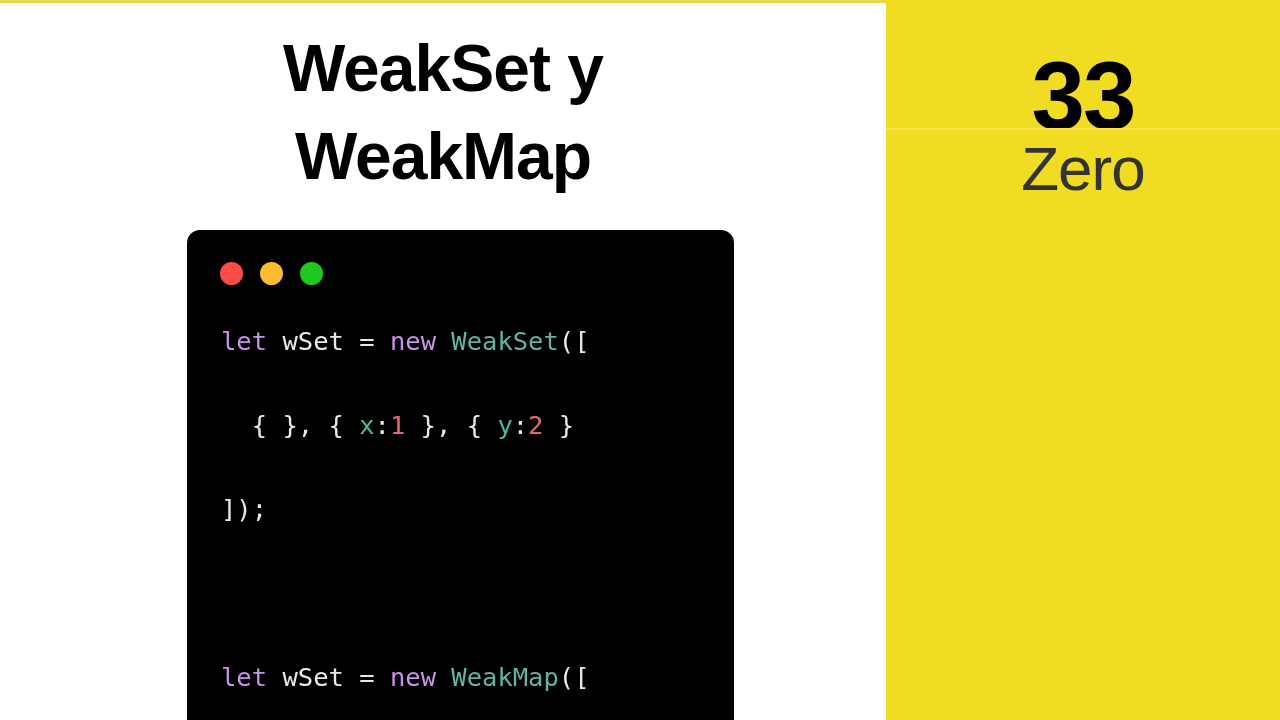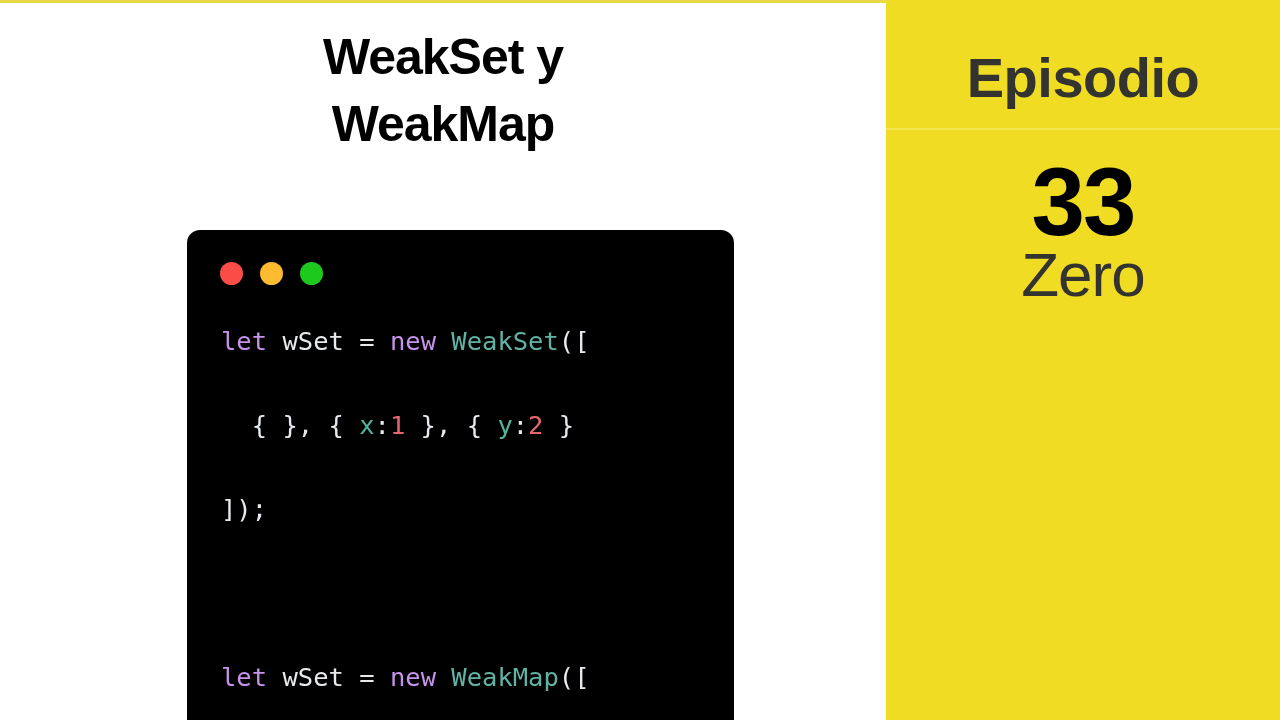--- a/index.html
+++ b/index.html
@@ -42,21 +42,21 @@
     background: #ffffff;
     flex: 0 0 886px;
   }
 
   .slide-title {
     position: absolute;
     left: 0;
     top: 24px;
     width: 886px;
     text-align: center;
-    font-size: 50px;
+    font-size: 66px;
     line-height: 1.34;
     font-weight: bold;
     color: #000000;
     letter-spacing: -1px;
     padding: 0 102px;
   }
 
   
   .code-window {
     position: absolute;
@@ -195,21 +195,20 @@
 <span class="code-line"><span class="t-kw">let</span><span class="t-pun"> </span><span class="t-var">wSet</span><span class="t-pun"> </span><span class="t-op">=</span><span class="t-pun"> </span><span class="t-kw">new</span><span class="t-pun"> </span><span class="t-cls">WeakMap</span><span class="t-pun">([</span></span>
 
 
 </pre>
 
     </div>
   </div>
 
   <div class="right-panel">
 
-    <div class="episode-word">Episodio</div>
 
     <div class="panel-divider"></div>
 
     <div class="episode-number">33</div>
 
 
     <div class="zero-word">Zero</div>
 
   </div>
 

